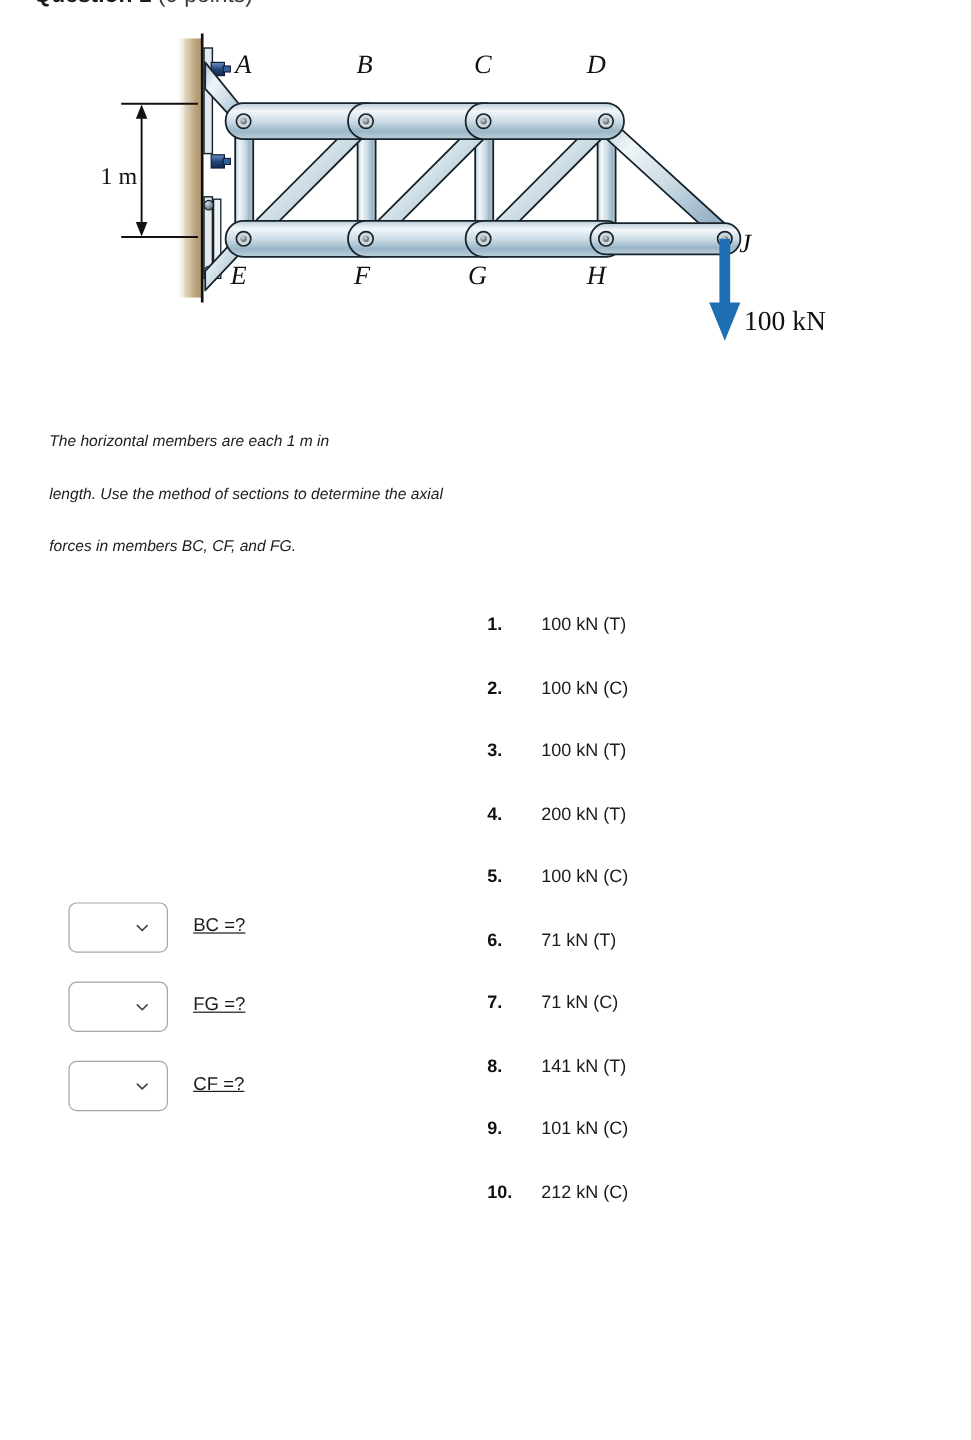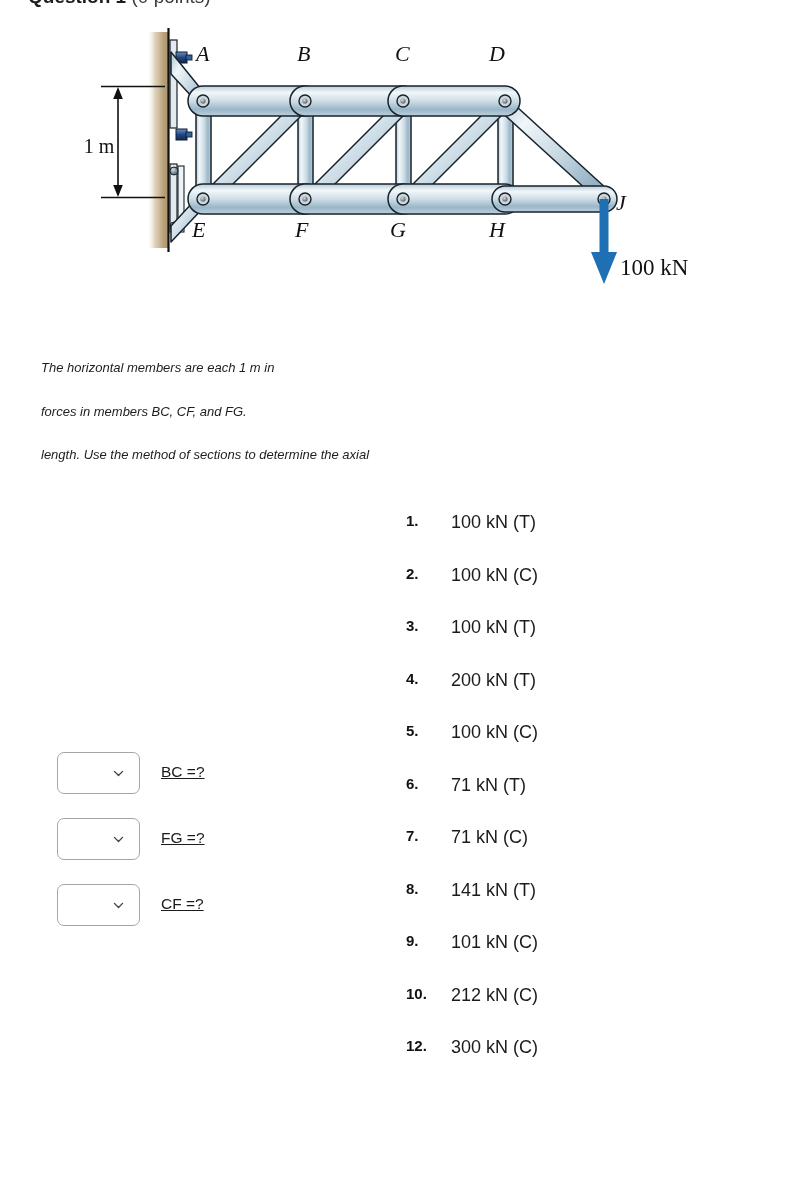--- a/index.html
+++ b/index.html
@@ -35,21 +35,21 @@
   .opt{
     position:relative;height:52.5px;
     font-size:15px;color:#1b1b1b;
   }
   .opt .num{
     position:absolute;left:0;top:0;width:34px;
     text-align:left;font-weight:bold;font-size:15px;color:#111;
   }
   .opt .txt{
     position:absolute;left:45px;top:0;white-space:nowrap;
-    font-size:18px;color:#1b1b1b;
+    font-size:15px;color:#1b1b1b;
   }
 
   
   .dropdowns{position:absolute;left:57px;top:752px;}
   .drow{position:relative;height:66px;}
   .sel{
     position:absolute;left:0;top:0;width:83px;height:42px;
     border:1px solid #a6a6a6;border-radius:7px;background:#fff;
     box-sizing:border-box;
   }
@@ -213,22 +213,22 @@
         <text x="489" y="223">H</text>
         <text x="616" y="196">J</text>
       </g>
 
       <text x="620" y="261" font-family="'Liberation Serif',serif" font-size="23" fill="#111">100 kN</text>
     </svg>
   </div>
 
   <div class="prompt">
     <span class="pl">The horizontal members are each 1 m in</span>
+    <span class="pl">length. Use the method of sections to determine the axial</span>
     <span class="pl">forces in members BC, CF, and FG.</span>
-    <span class="pl">length. Use the method of sections to determine the axial</span>
   </div>
 
   <div class="options">
     <div class="opt">
       <span class="num">1.</span>
       <span class="txt">100 kN (T)</span>
     </div>
     <div class="opt">
       <span class="num">2.</span>
       <span class="txt">100 kN (C)</span>
@@ -257,24 +257,20 @@
       <span class="num">8.</span>
       <span class="txt">141 kN (T)</span>
     </div>
     <div class="opt">
       <span class="num">9.</span>
       <span class="txt">101 kN (C)</span>
     </div>
     <div class="opt">
       <span class="num">10.</span>
       <span class="txt">212 kN (C)</span>
-    </div>
-    <div class="opt">
-      <span class="num">12.</span>
-      <span class="txt">300 kN (C)</span>
     </div>
   </div>
 
   <div class="dropdowns">
 
     <div class="drow">
       <div class="sel">
         <span></span>
         <svg class="chev" viewBox="0 0 16 16">
           <path d="M3 6 L8 11 L13 6" fill="none" stroke="#444" stroke-width="1.7" stroke-linecap="round" stroke-linejoin="round"></path>

